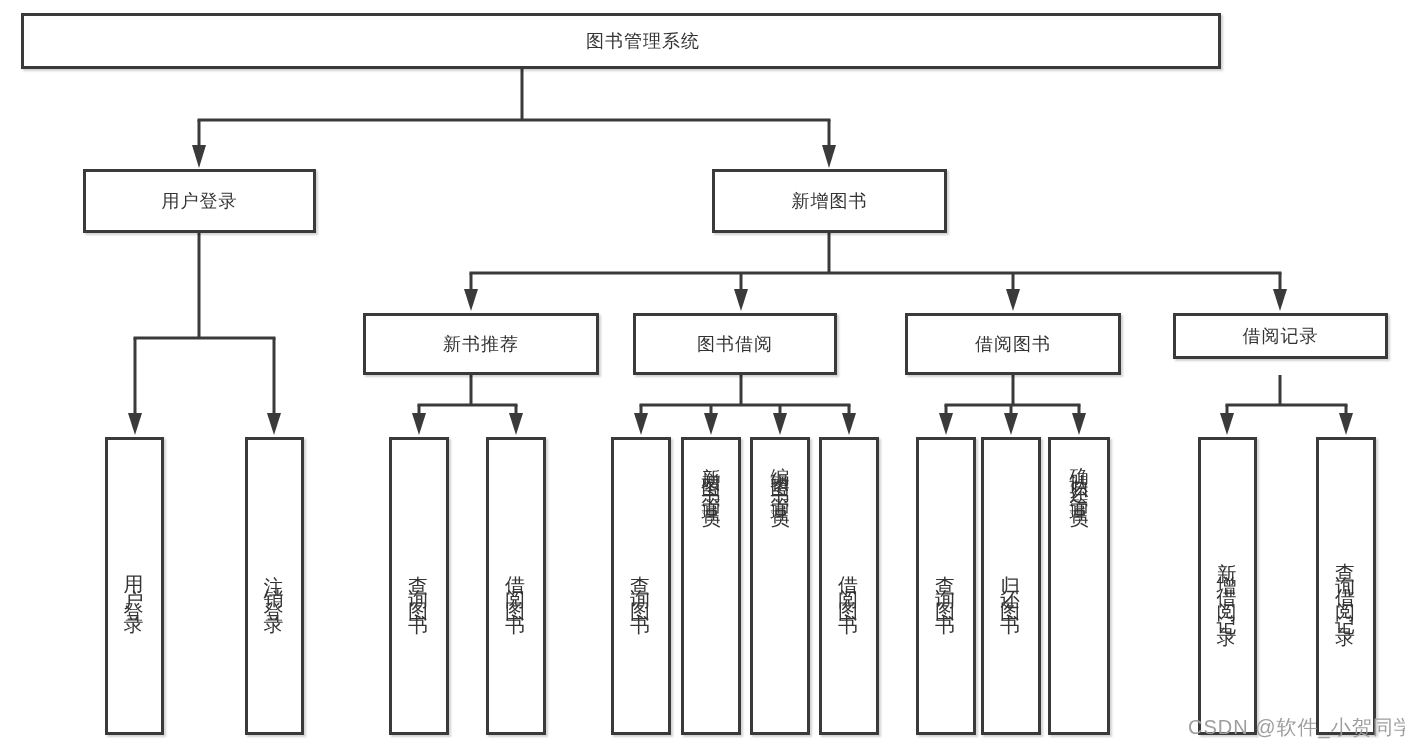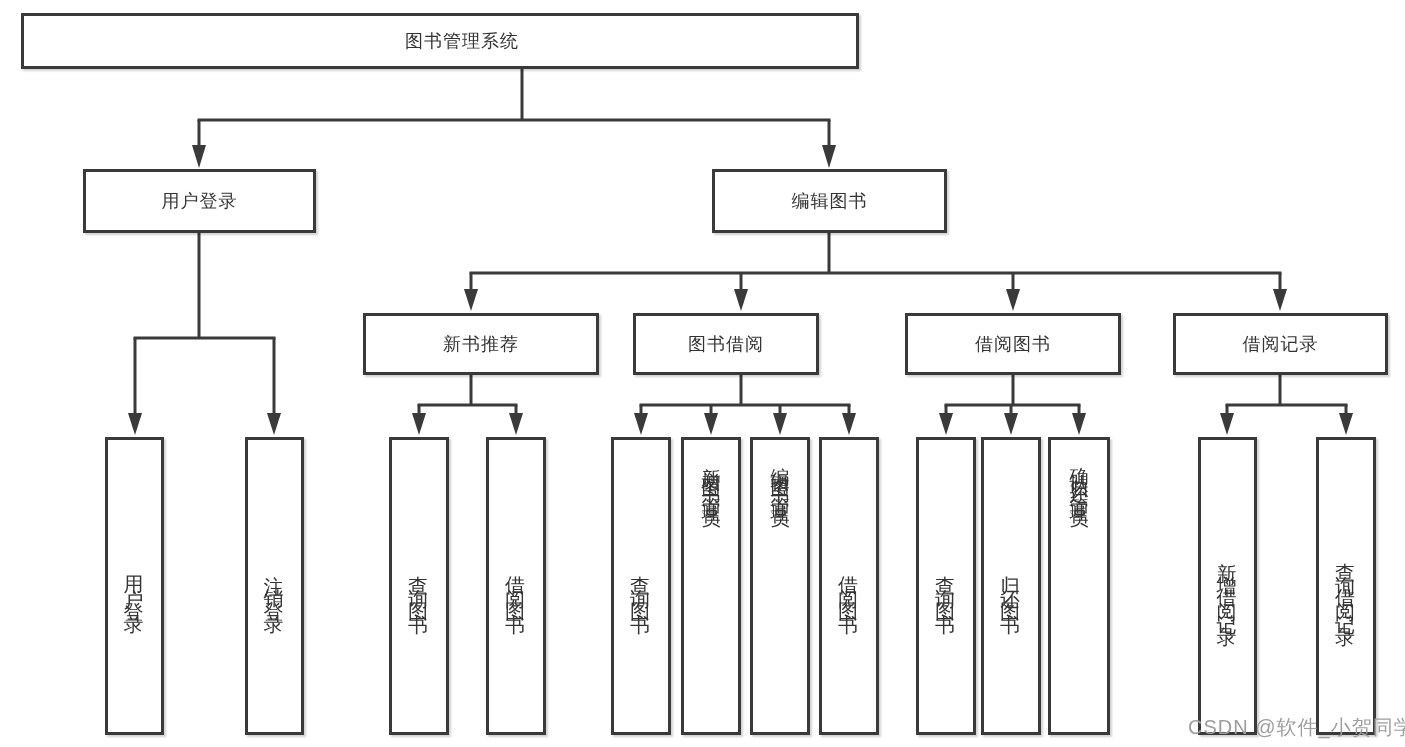--- a/index.html
+++ b/index.html
@@ -39,27 +39,27 @@
   }
   .leaf-short { letter-spacing: 13px; }
   .leaf-mid   { letter-spacing: 13px; }
   .leaf-long  {
     font-size: 19px;
     letter-spacing: 6px;
     justify-content: flex-start;
     padding-top: 12px;
   }
   
-  #n-root  { left: 21px;  top: 13px;  width: 838px; height: 56px; padding-left: 44px; }
+  #n-root  { left: 21px;  top: 13px;  width: 1200px; height: 56px; padding-left: 44px; }
   #n-login { left: 83px;  top: 169px; width: 233px;  height: 64px; }
   #n-mgmt  { left: 712px; top: 169px; width: 235px;  height: 64px; }
   #n-newbook { left: 363px;  top: 313px; width: 236px; height: 62px; }
-  #n-borrow  { left: 633px;  top: 313px; width: 186px; height: 62px; }
+  #n-borrow  { left: 633px;  top: 313px; width: 204px; height: 62px; }
   #n-current { left: 905px;  top: 313px; width: 216px; height: 62px; }
-  #n-records { left: 1173px; top: 313px; width: 215px; height: 62px; }
+  #n-records { left: 1173px; top: 313px; width: 215px; height: 46px; }
   .leaf { top: 437px; height: 298px; width: 60px; }
   #lf-user-login     { left: 105px;  width: 59px; }
   #lf-logout         { left: 245px;  width: 59px; }
   #lf-query-1        { left: 389px; }
   #lf-borrow-1       { left: 486px; }
   #lf-query-2        { left: 611px; }
   #lf-add-book       { left: 681px; }
   #lf-edit-book      { left: 750px; }
   #lf-borrow-2       { left: 819px; }
   #lf-query-3        { left: 916px; }
@@ -148,21 +148,21 @@
       <polygon points="1004,413 1018,413 1011,435"></polygon>
       <polygon points="1072,413 1086,413 1079,435"></polygon>
       <polygon points="1220,413 1234,413 1227,435"></polygon>
       <polygon points="1339,413 1353,413 1346,435"></polygon>
     </g>
   </svg>
 
   <div class="node" id="n-root">图书管理系统</div>
 
   <div class="node" id="n-login">用户登录</div>
-  <div class="node" id="n-mgmt">编辑图书</div>
+  <div class="node" id="n-mgmt">新增图书</div>
 
   <div class="node" id="n-newbook">新书推荐</div>
   <div class="node" id="n-borrow">图书借阅</div>
   <div class="node" id="n-current">借阅图书</div>
   <div class="node" id="n-records">借阅记录</div>
 
   <div class="node leaf leaf-short" id="lf-user-login">用户登录</div>
   <div class="node leaf leaf-short" id="lf-logout">注销登录</div>
 
   <div class="node leaf leaf-short" id="lf-query-1">查询图书</div>

